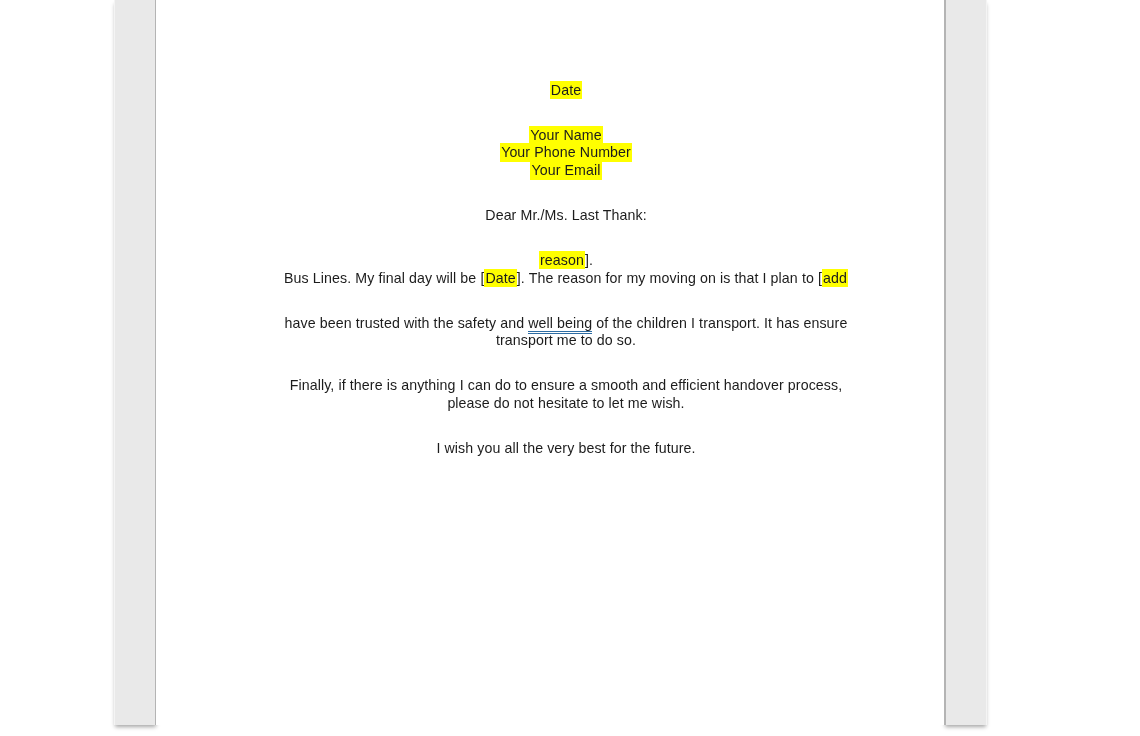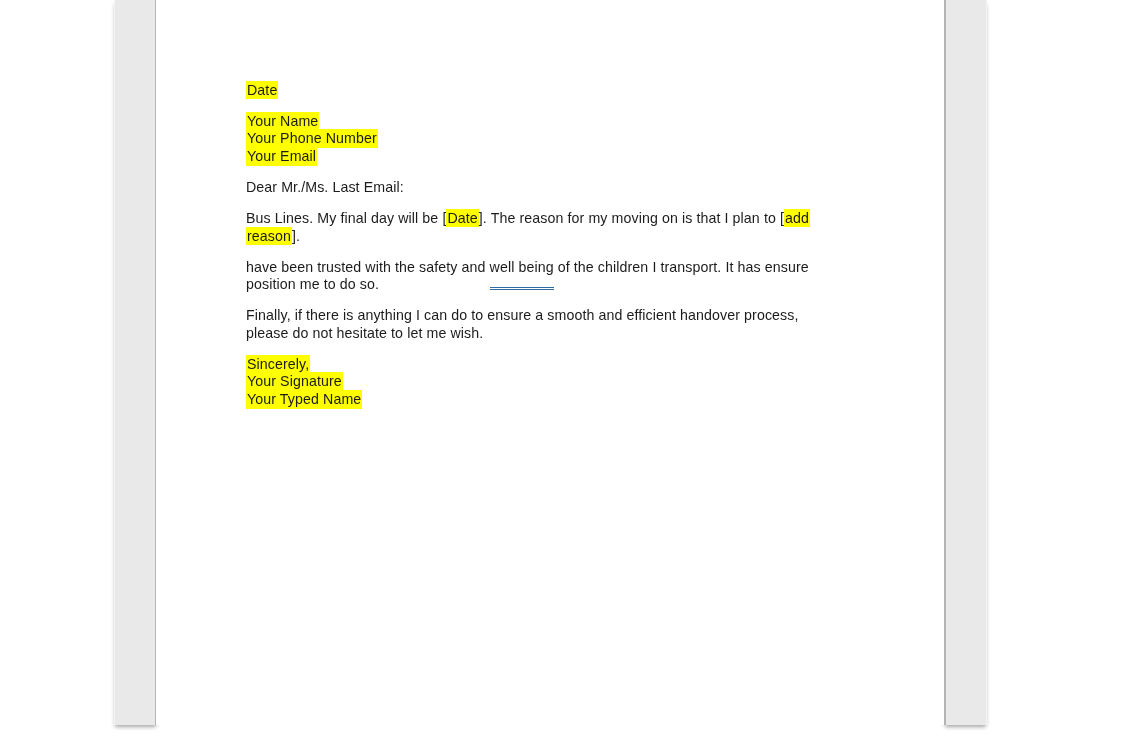--- a/index.html
+++ b/index.html
@@ -41,63 +41,62 @@
     background: #ffffff;
   }
   .letter-body {
     position: absolute;
     left: 90px; top: 82px;
     width: 640px;
     font-size: 14.2px;
     line-height: 17.8px;
     color: var(--ink, #1c1c1c);
     letter-spacing: 0.1px;
+    text-align: center;
   }
-  .block + .block { margin-top: 13px; }
+  .block + .block { margin-top: 27px; }
   .letter-line { white-space: pre; }
   .hl {
     background: var(--hl, #ffff00);
     padding: 1.2px 1px;
   }
   .gram {
     border-bottom: 3px double var(--gram, #2e6da4);
-    padding-bottom: 12px;
+    padding-bottom: 0px;
   }
 </style>
 </head>
 <body>
 
 <div class="viewer">
   <div class="side-strip left"></div>
   <div class="side-strip right"></div>
   <div class="page">
     <div class="letter-body">
         <div class="block">
           <div class="letter-line"><span class="hl">Date</span></div>
         </div>
         <div class="block">
           <div class="letter-line"><span class="hl">Your Name</span></div>
           <div class="letter-line"><span class="hl">Your Phone Number</span></div>
           <div class="letter-line"><span class="hl">Your Email</span></div>
         </div>
         <div class="block">
-          <div class="letter-line"><span>Dear Mr./Ms. Last Email:</span></div>
+          <div class="letter-line"><span>Dear Mr./Ms. Last Thank:</span></div>
         </div>
         <div class="block">
+          <div class="letter-line"><span class="hl">reason</span><span>].</span></div>
           <div class="letter-line"><span>Bus Lines. My final day will be [</span><span class="hl">Date</span><span>]. The reason for my moving on is that I plan to [</span><span class="hl">add</span></div>
-          <div class="letter-line"><span class="hl">reason</span><span>].</span></div>
         </div>
         <div class="block">
           <div class="letter-line"><span>have been trusted with the safety and </span><span class="gram">well being</span><span> of the children I transport. It has ensure</span></div>
-          <div class="letter-line"><span>position me to do so.</span></div>
+          <div class="letter-line"><span>transport me to do so.</span></div>
         </div>
         <div class="block">
           <div class="letter-line"><span>Finally, if there is anything I can do to ensure a smooth and efficient handover process,</span></div>
           <div class="letter-line"><span>please do not hesitate to let me wish.</span></div>
         </div>
         <div class="block">
-          <div class="letter-line"><span class="hl">Sincerely,</span></div>
-          <div class="letter-line"><span class="hl">Your Signature</span></div>
-          <div class="letter-line"><span class="hl">Your Typed Name</span></div>
+          <div class="letter-line"><span>I wish you all the very best for the future.</span></div>
         </div>
       </div>
   </div>
 </div>
 
 </body></html>

